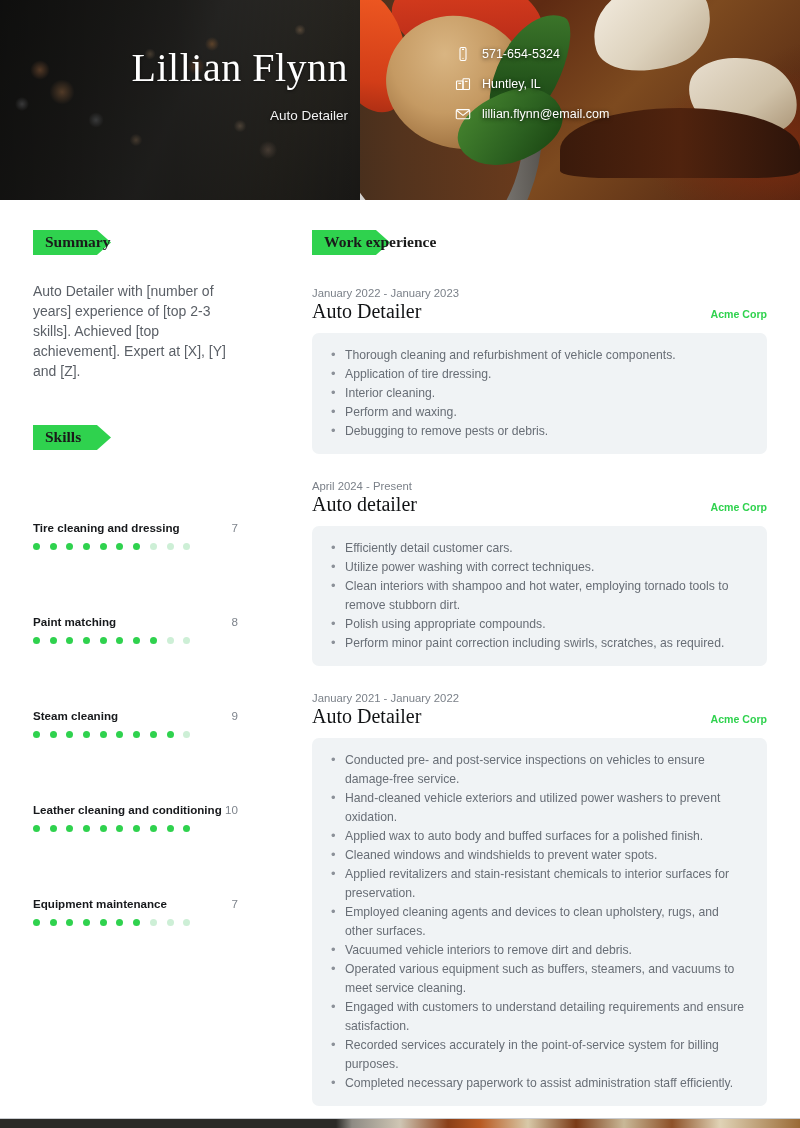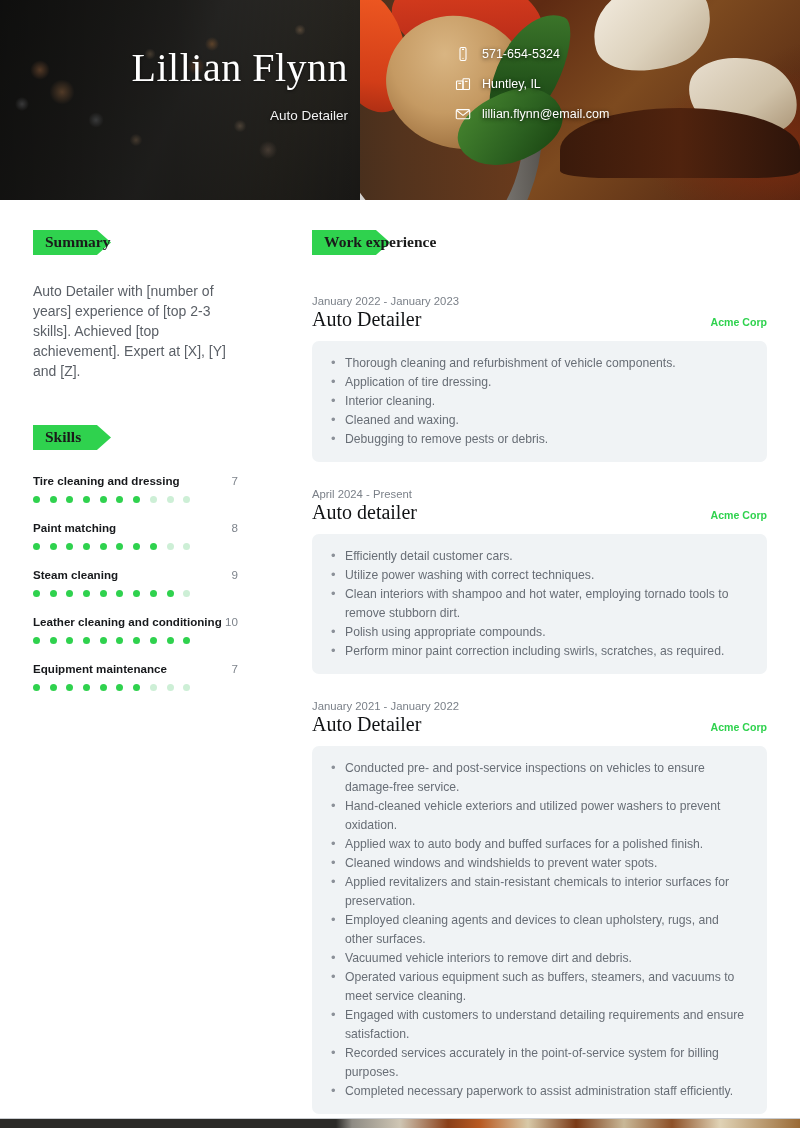--- a/index.html
+++ b/index.html
@@ -227,39 +227,40 @@
   .skill:first-child { margin-top: 20px; }
   .skill-head {
     display: flex;
     justify-content: space-between;
     align-items: baseline;
   }
   .skill-name {
     font-size: 11.6px;
     font-weight: 700;
     color: #17191c;
+    margin-top: 47px;
   }
   .skill-score {
     font-size: 11.6px;
     color: #7e848c;
   }
   .dots {
     display: flex;
     gap: 9.7px;
     margin-top: 9px;
   }
   .dot {
     width: 7px; height: 7px;
     border-radius: 50%;
     background: #cdefd6;
   }
   .dot.on { background: #2fd24e; }
 
   
-  .exp-block { margin-top: 36px; }
+  .exp-block { margin-top: 28px; }
   .exp { margin-bottom: 26px; }
   .exp-dates {
     font-size: 11.3px;
     color: #7b8189;
     margin-bottom: 1px;
   }
   .exp-head {
     display: flex;
     justify-content: space-between;
     align-items: baseline;
@@ -515,21 +516,21 @@
           <div class="exp-dates">January 2022 - January 2023</div>
           <div class="exp-head">
             <div class="exp-role">Auto Detailer</div>
             <div class="exp-company">Acme Corp</div>
           </div>
           <div class="exp-card">
             <ul>
               <li>Thorough cleaning and refurbishment of vehicle components.</li>
               <li>Application of tire dressing.</li>
               <li>Interior cleaning.</li>
-              <li>Cleaned and waxing.</li>
+              <li>Perform and waxing.</li>
               <li>Debugging to remove pests or debris.</li>
             </ul>
           </div>
         </div>
         <div class="exp">
           <div class="exp-dates">April 2024 - Present</div>
           <div class="exp-head">
             <div class="exp-role">Auto detailer</div>
             <div class="exp-company">Acme Corp</div>
           </div>

